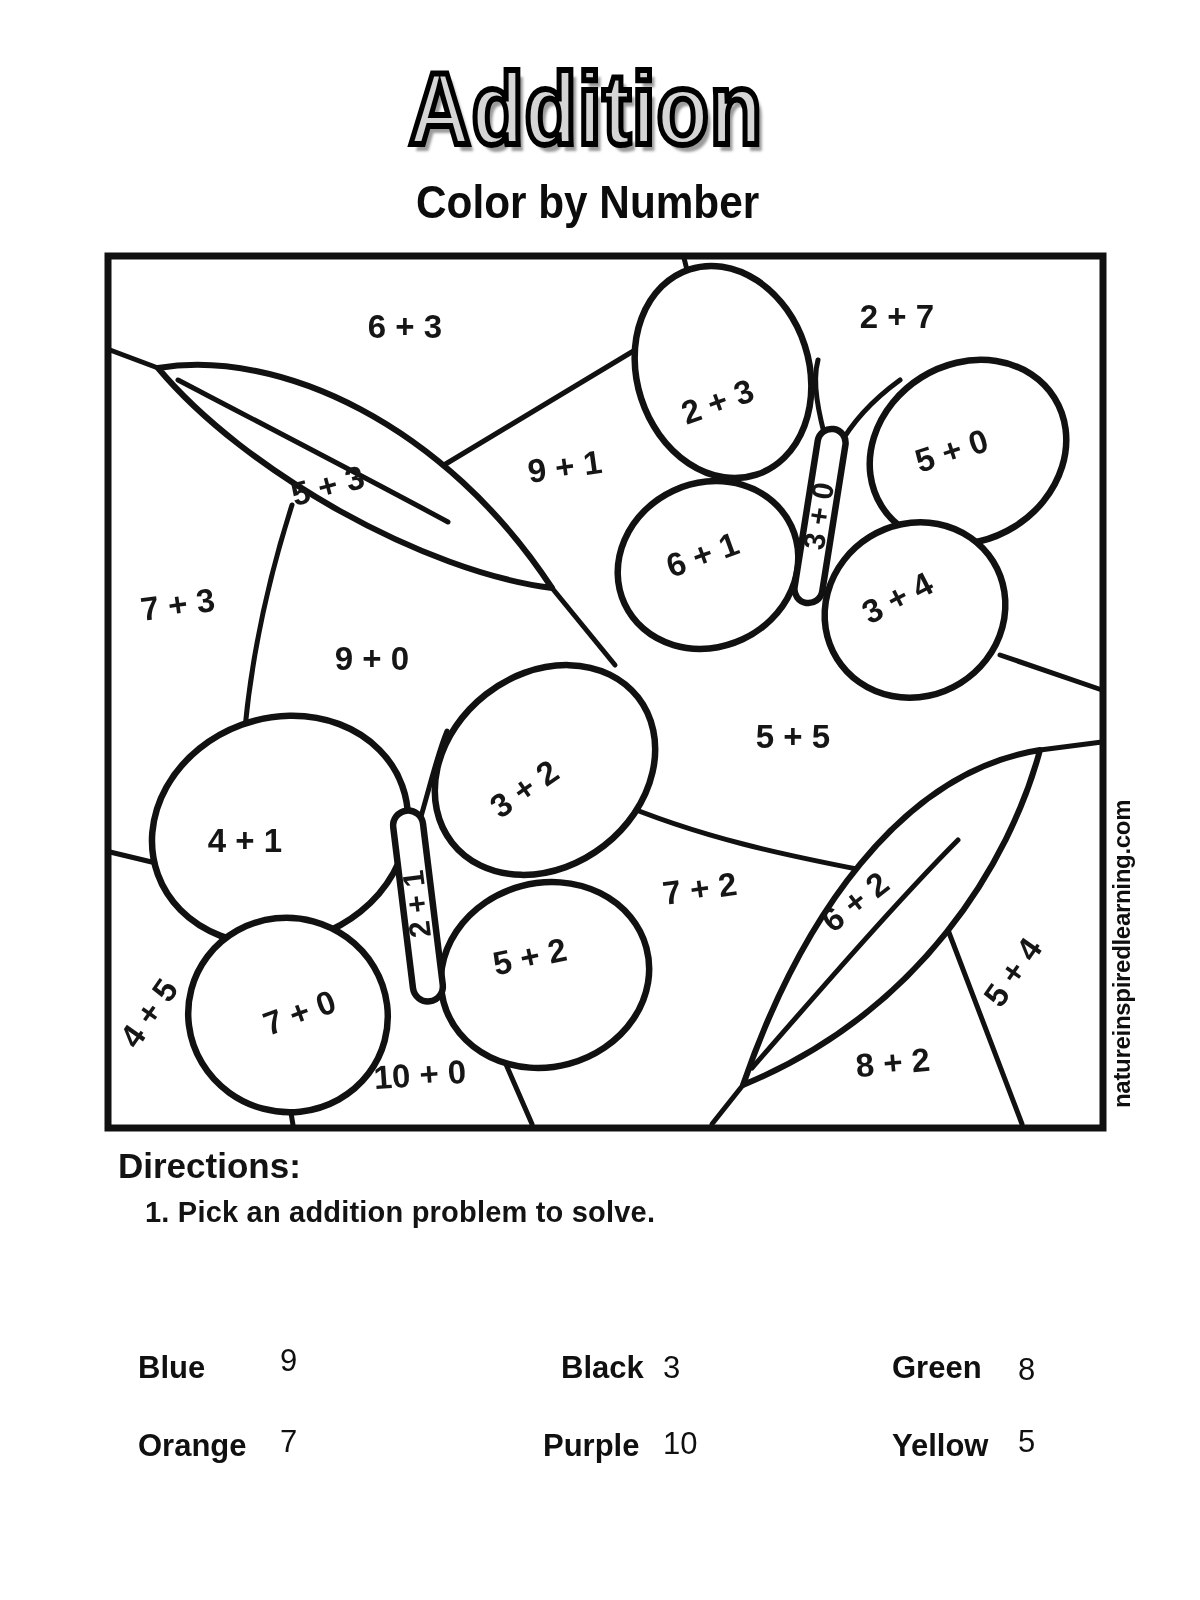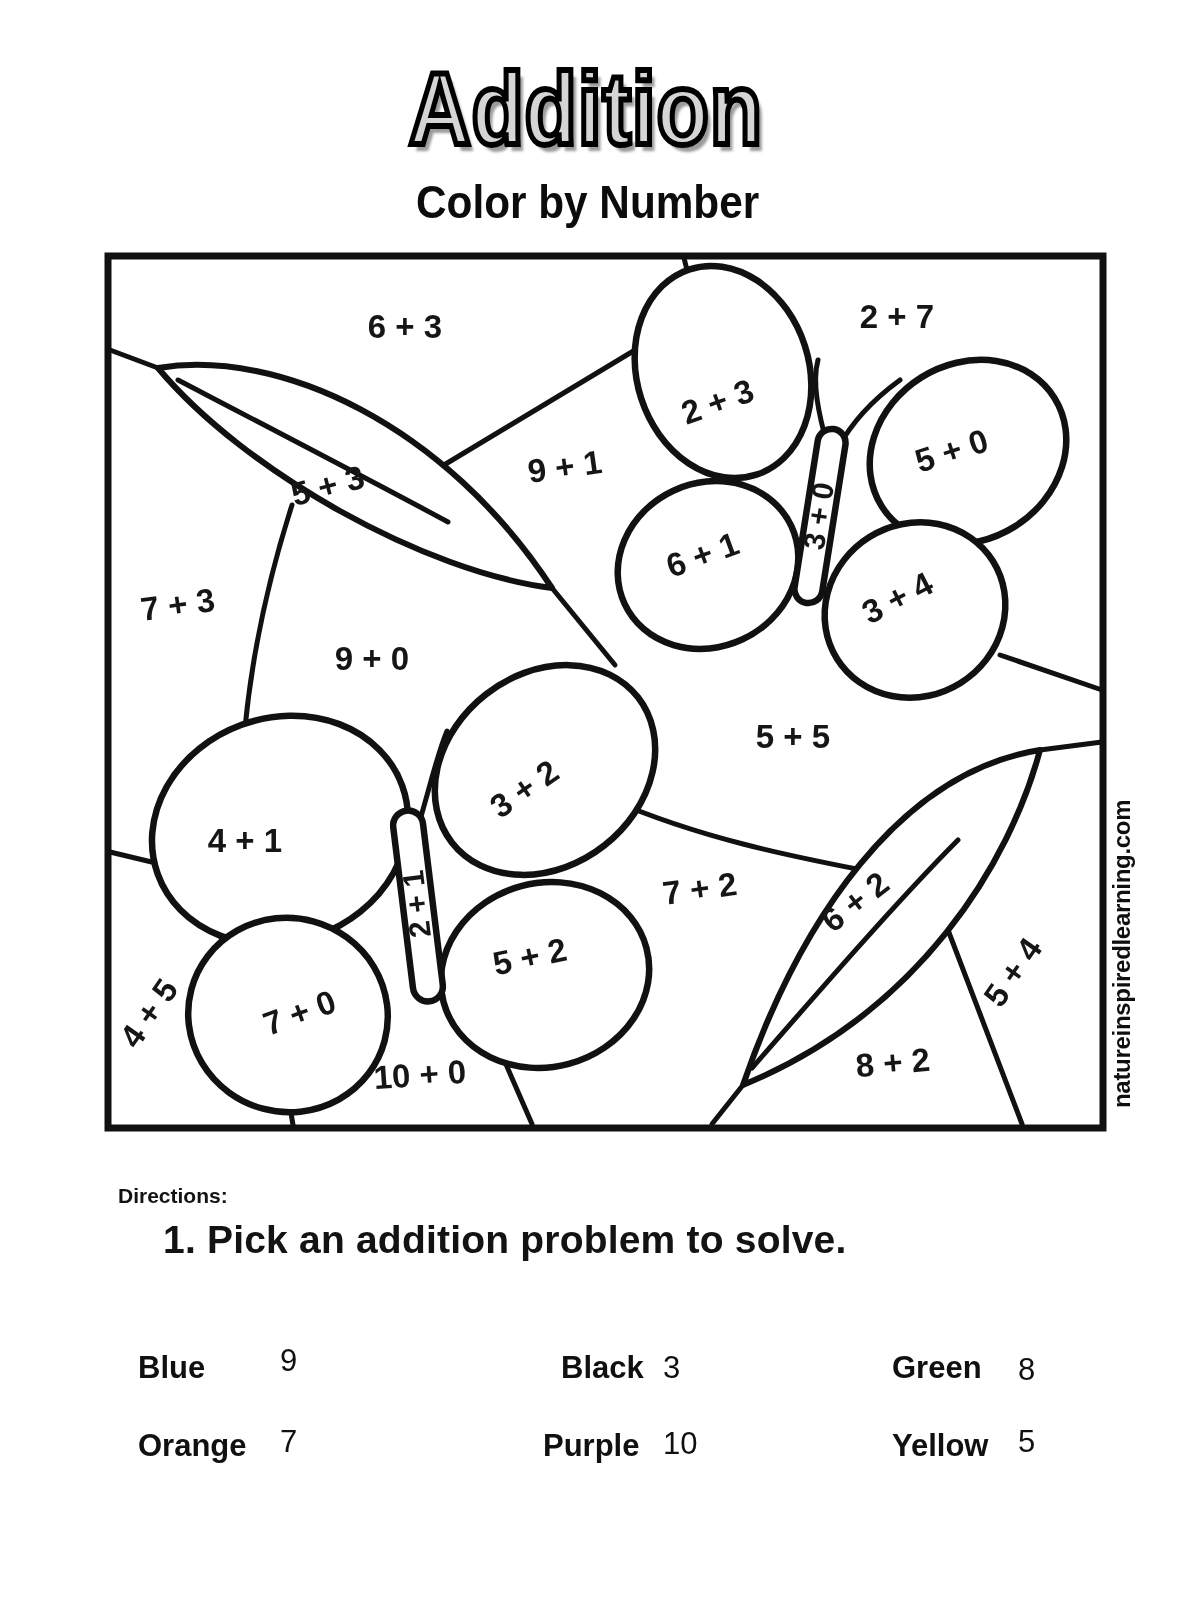--- a/index.html
+++ b/index.html
@@ -21,22 +21,22 @@
   }
   svg.art{position:absolute;left:0;top:0;}
   .problem{font-family:"Liberation Sans",sans-serif;font-size:33px;font-weight:600;fill:#161616;}
   .problem.body-label{font-size:30px;}
   .watermark{
     position:absolute;left:1108px;top:788px;height:320px;
     writing-mode:vertical-rl;transform:rotate(180deg);
     font-size:24px;font-weight:700;letter-spacing:-0.3px;color:#0f0f0f;white-space:nowrap;
   }
   .directions{position:absolute;left:118px;top:1146px;}
-  .directions .heading{font-size:21px;font-weight:600;color:#131313;margin-bottom:10px;margin-top:38px;}
-  .directions .step{font-size:39px;font-weight:600;color:#131313;margin-left:45px;margin-bottom:9px;letter-spacing:.2px;}
+  .directions .heading{font-size:35px;font-weight:600;color:#131313;margin-bottom:10px;}
+  .directions .step{font-size:29px;font-weight:600;color:#131313;margin-left:27px;margin-bottom:9px;letter-spacing:.2px;}
   .key-item{position:absolute;font-size:31px;color:#101010;white-space:nowrap;}
   .key-item .label{font-weight:800;margin-top:24px;}
   .key-item .num{font-weight:500;}
 </style>
 </head>
 <body>
 
 <div class="title-wrap">
   <span class="title">Addition</span>
 </div>

